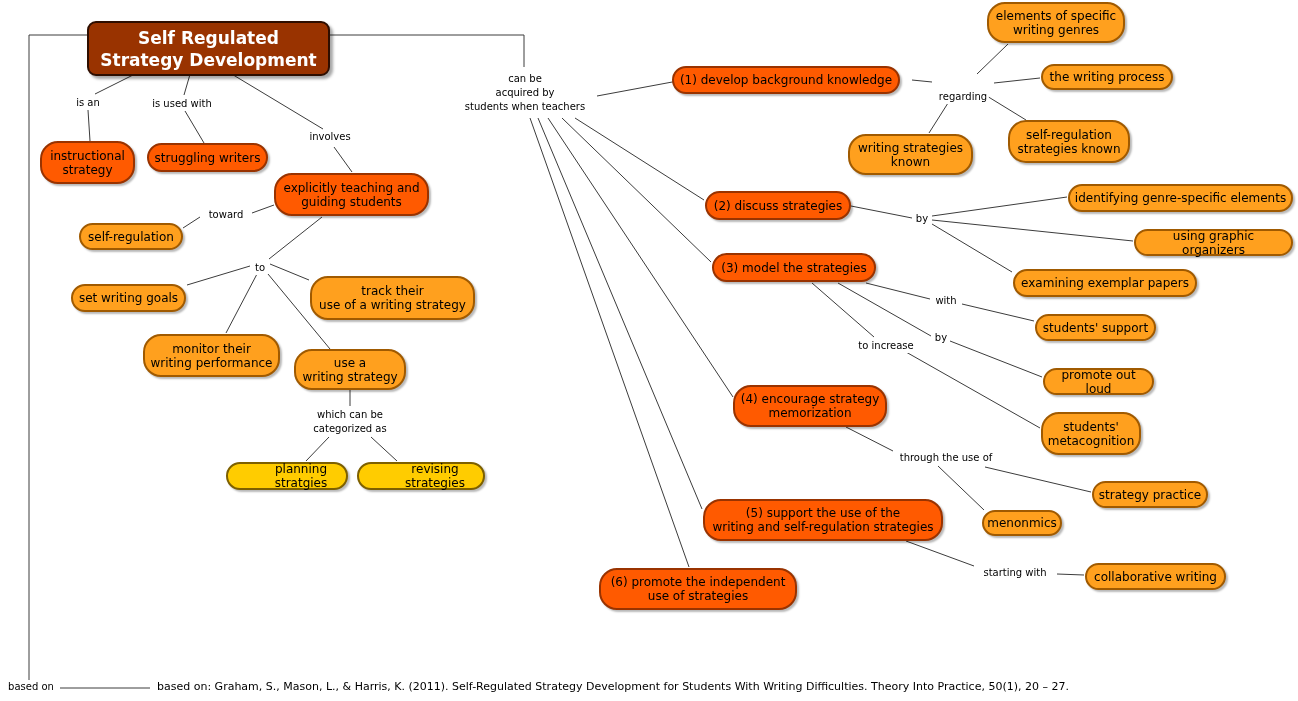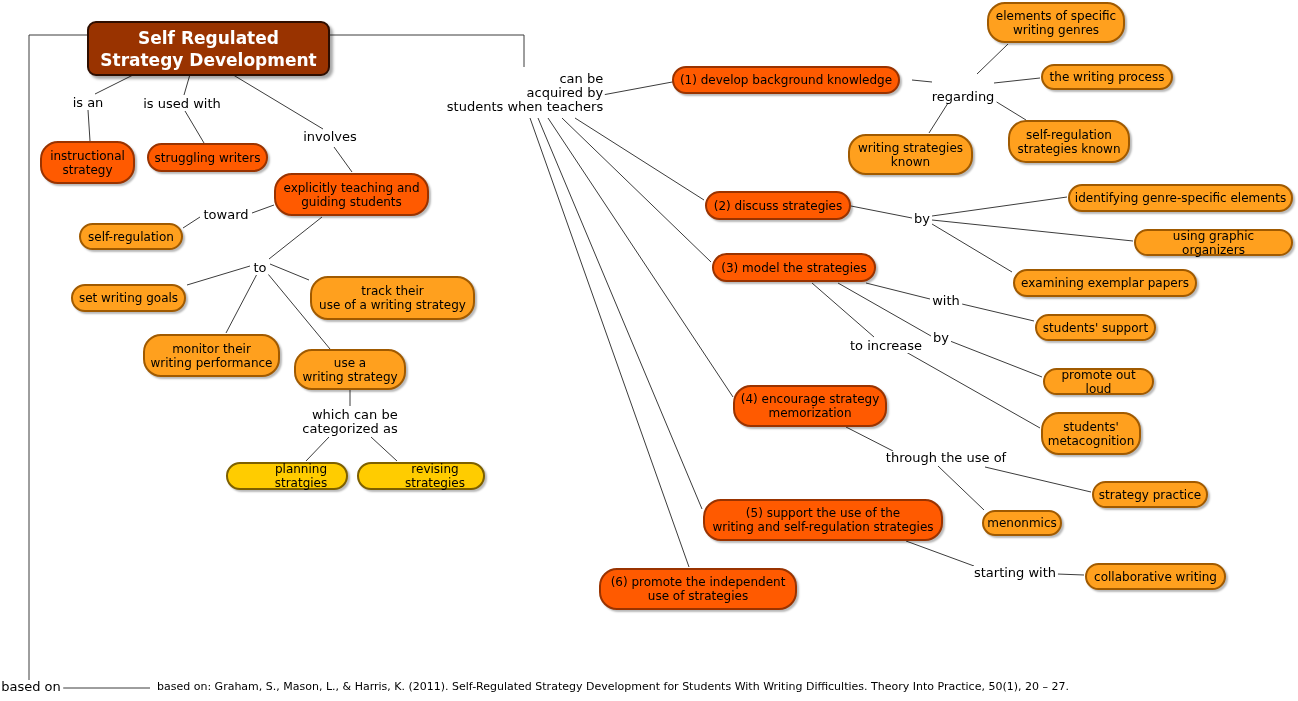--- a/index.html
+++ b/index.html
@@ -55,23 +55,23 @@
     border: 2px solid var(--orange-border);
   }
   .node.yellow {
     background: var(--yellow-fill);
     border: 2px solid var(--yellow-border);
     padding-left: 32px;
   }
   .link-label {
     position: absolute;
     transform: translateX(-50%);
-    text-align: right;
+    text-align: center;
     white-space: pre-line;
-    font-size: 13px;
+    font-size: 10px;
     line-height: 14px;
     color: #000000;
     background: #ffffff;
     padding: 0 2px;
   }
   .citation {
     position: absolute;
     font-size: 11px;
     line-height: 13px;
     color: #000000;

